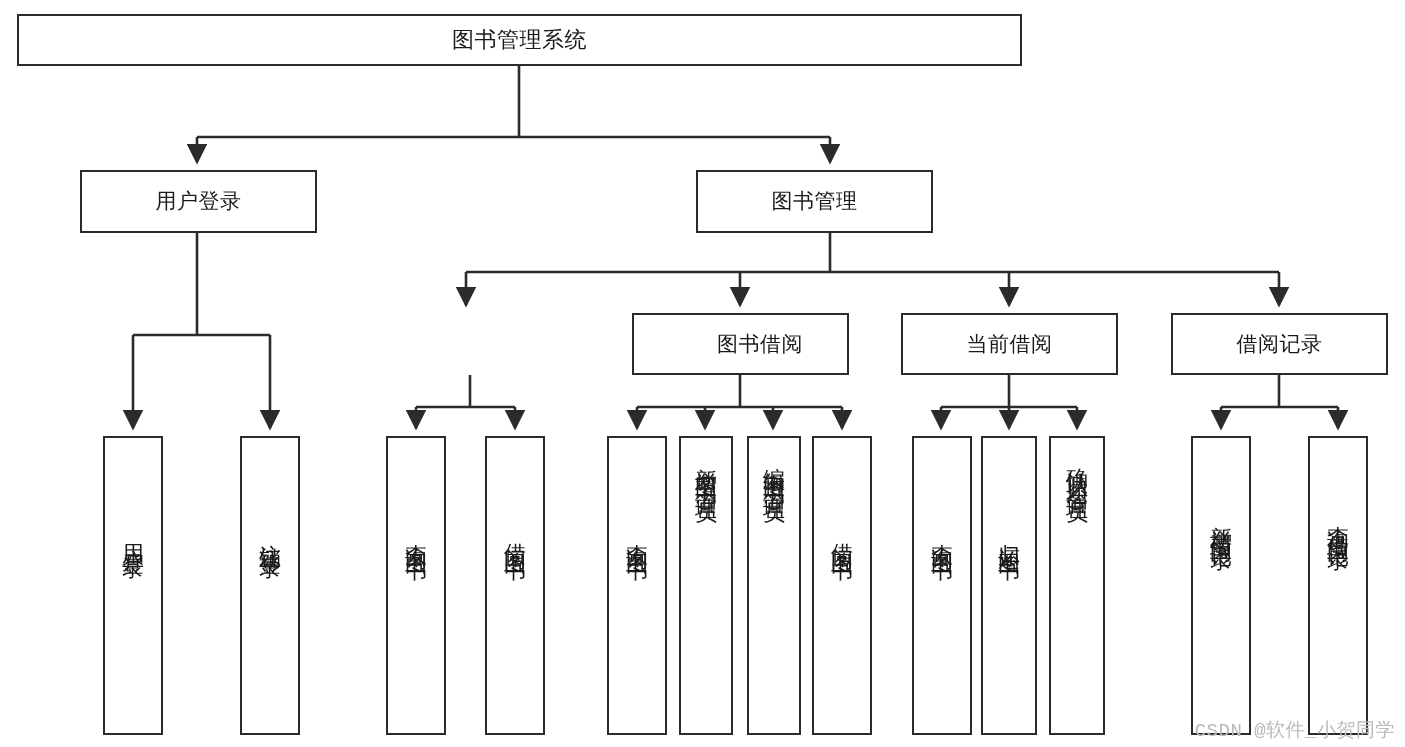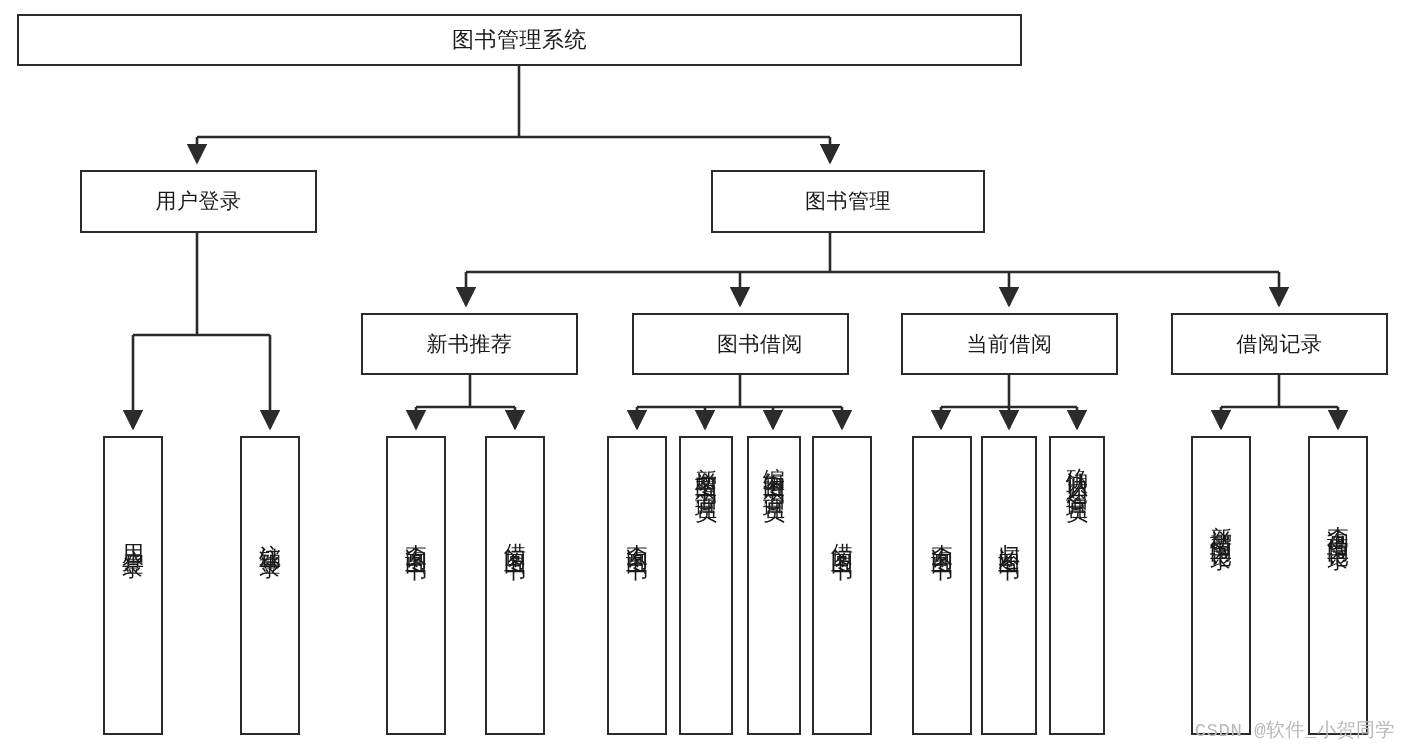--- a/index.html
+++ b/index.html
@@ -137,27 +137,24 @@
     </g>
   </svg>
 
   <div class="node horizontal root" style="left:17px; top:14px; width:1005px; height:52px;">
     <span class="label">图书管理系统</span>
   </div>
 
   <div class="node horizontal" style="left:80px; top:170px; width:237px; height:63px;">
     <span class="label">用户登录</span>
   </div>
-  <div class="node horizontal" style="left:711px; top:170px; width:274px; height:63px;">
+  <div class="node horizontal" style="left:696px; top:170px; width:237px; height:63px;">
     <span class="label">图书管理</span>
   </div>
 
-  <div class="node horizontal" style="left:361px; top:313px; width:217px; height:62px;">
-    <span class="label">新书推荐</span>
-  </div>
   <div class="node horizontal" style="left:632px; top:313px; width:217px; height:62px;padding-left:39px;">
     <span class="label">图书借阅</span>
   </div>
   <div class="node horizontal" style="left:901px; top:313px; width:217px; height:62px;">
     <span class="label">当前借阅</span>
   </div>
   <div class="node horizontal" style="left:1171px; top:313px; width:217px; height:62px;">
     <span class="label">借阅记录</span>
   </div>
 

